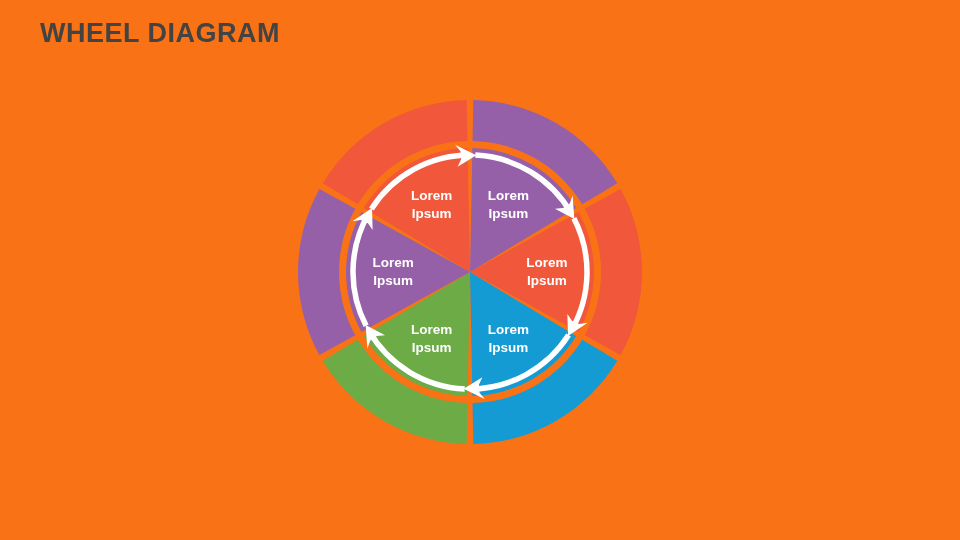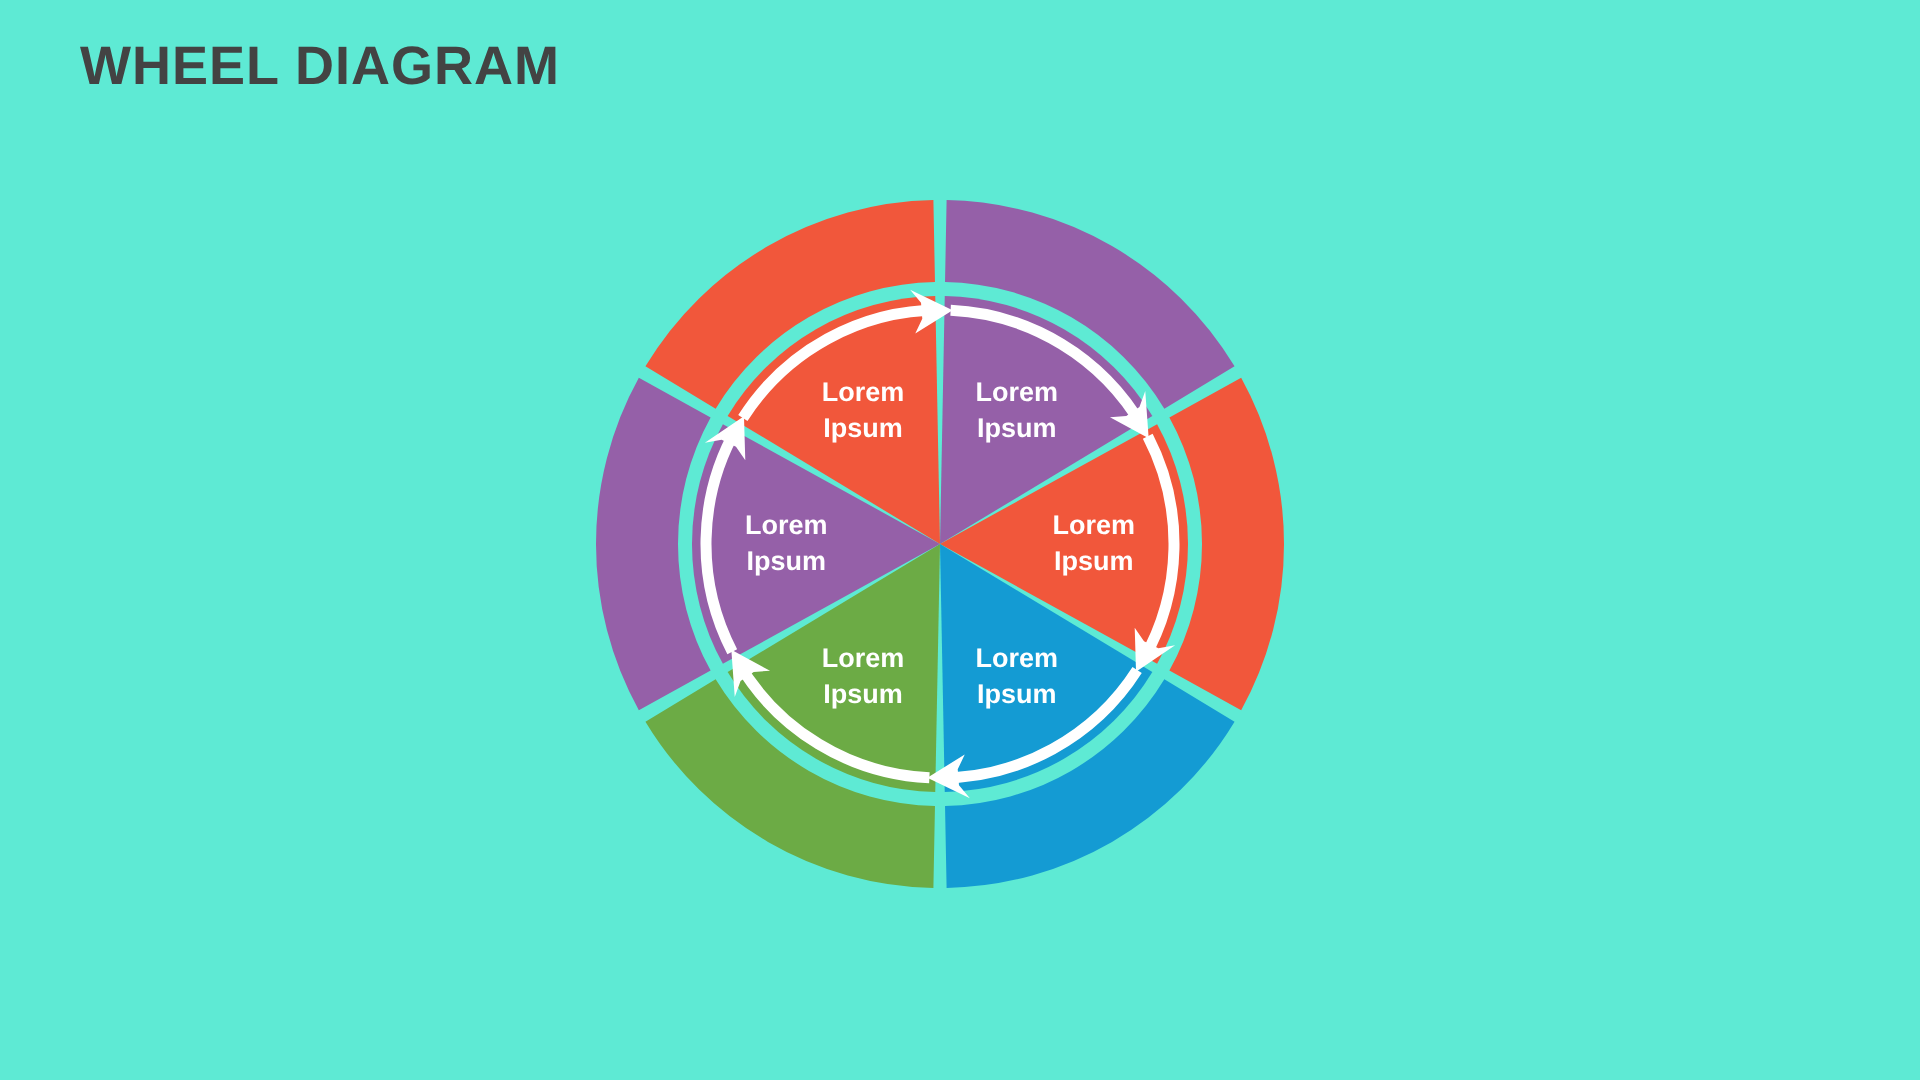--- a/index.html
+++ b/index.html
@@ -12,21 +12,21 @@
     background: #f1f1f1;
     font-family: "Liberation Sans", sans-serif;
     overflow: hidden;
     position: relative;
   }
   #slide {
     position: absolute;
     left: 0; top: 0;
     width: 960px;
     height: 540px;
-    background: #5eead4;
+    background: #f97316;
   }
   #page-title {
     position: absolute;
     left: 40px;
     top: 18px;
     font-size: 27px;
     font-weight: bold;
     letter-spacing: 0.5px;
     color: #434343;
     font-family: "Liberation Sans", sans-serif;

